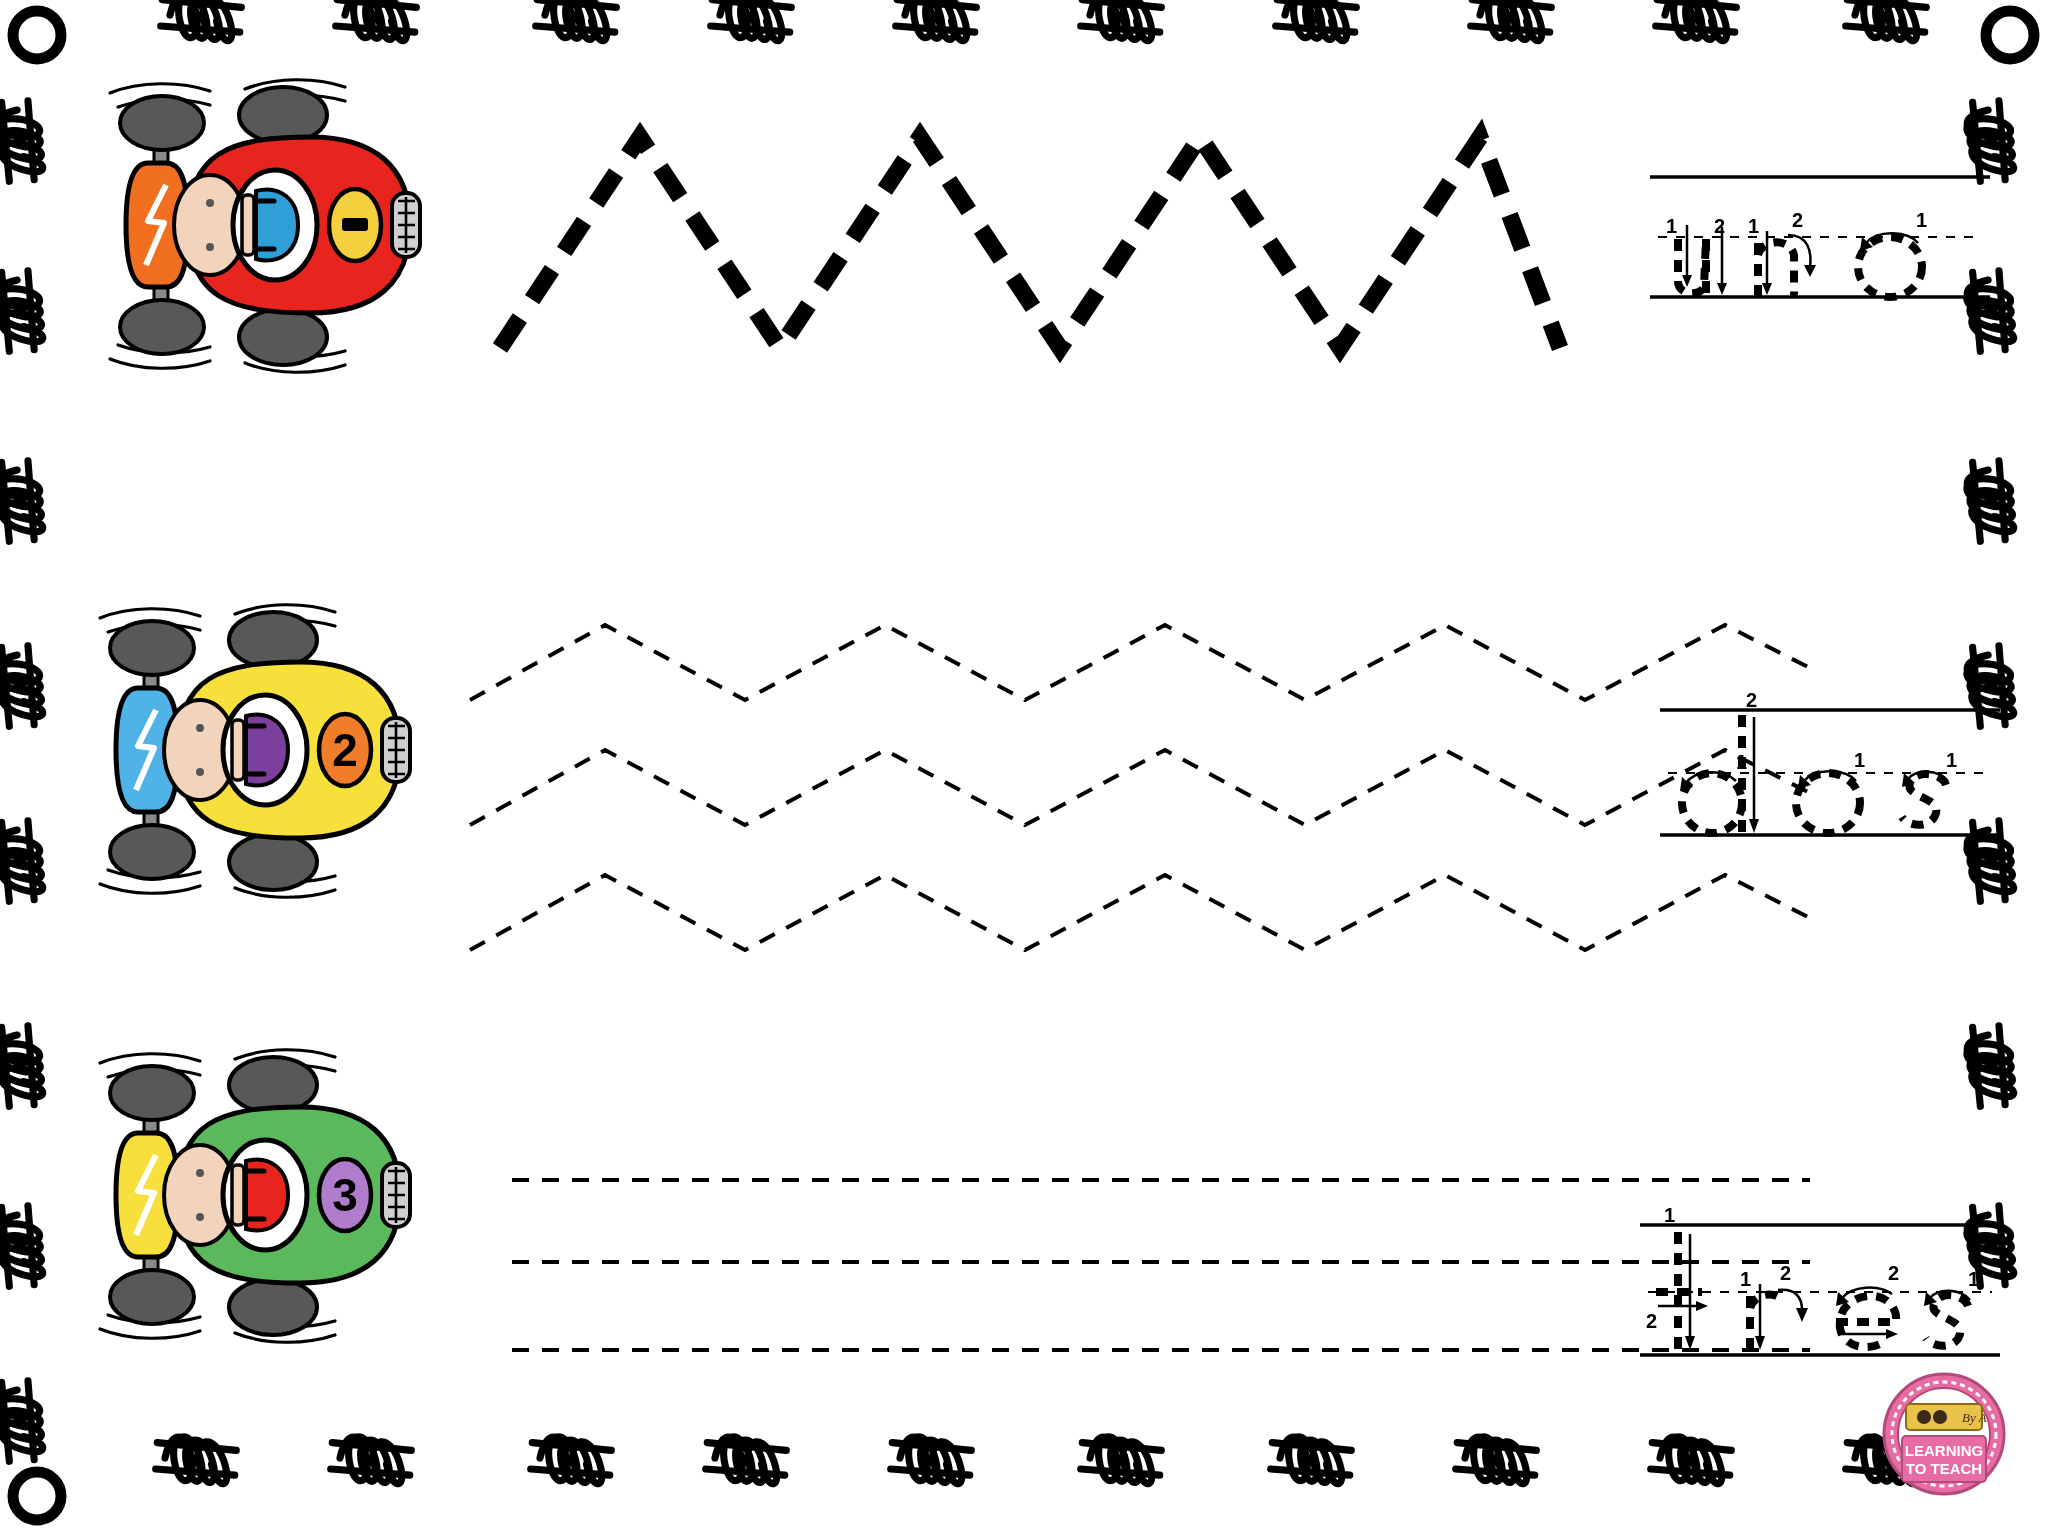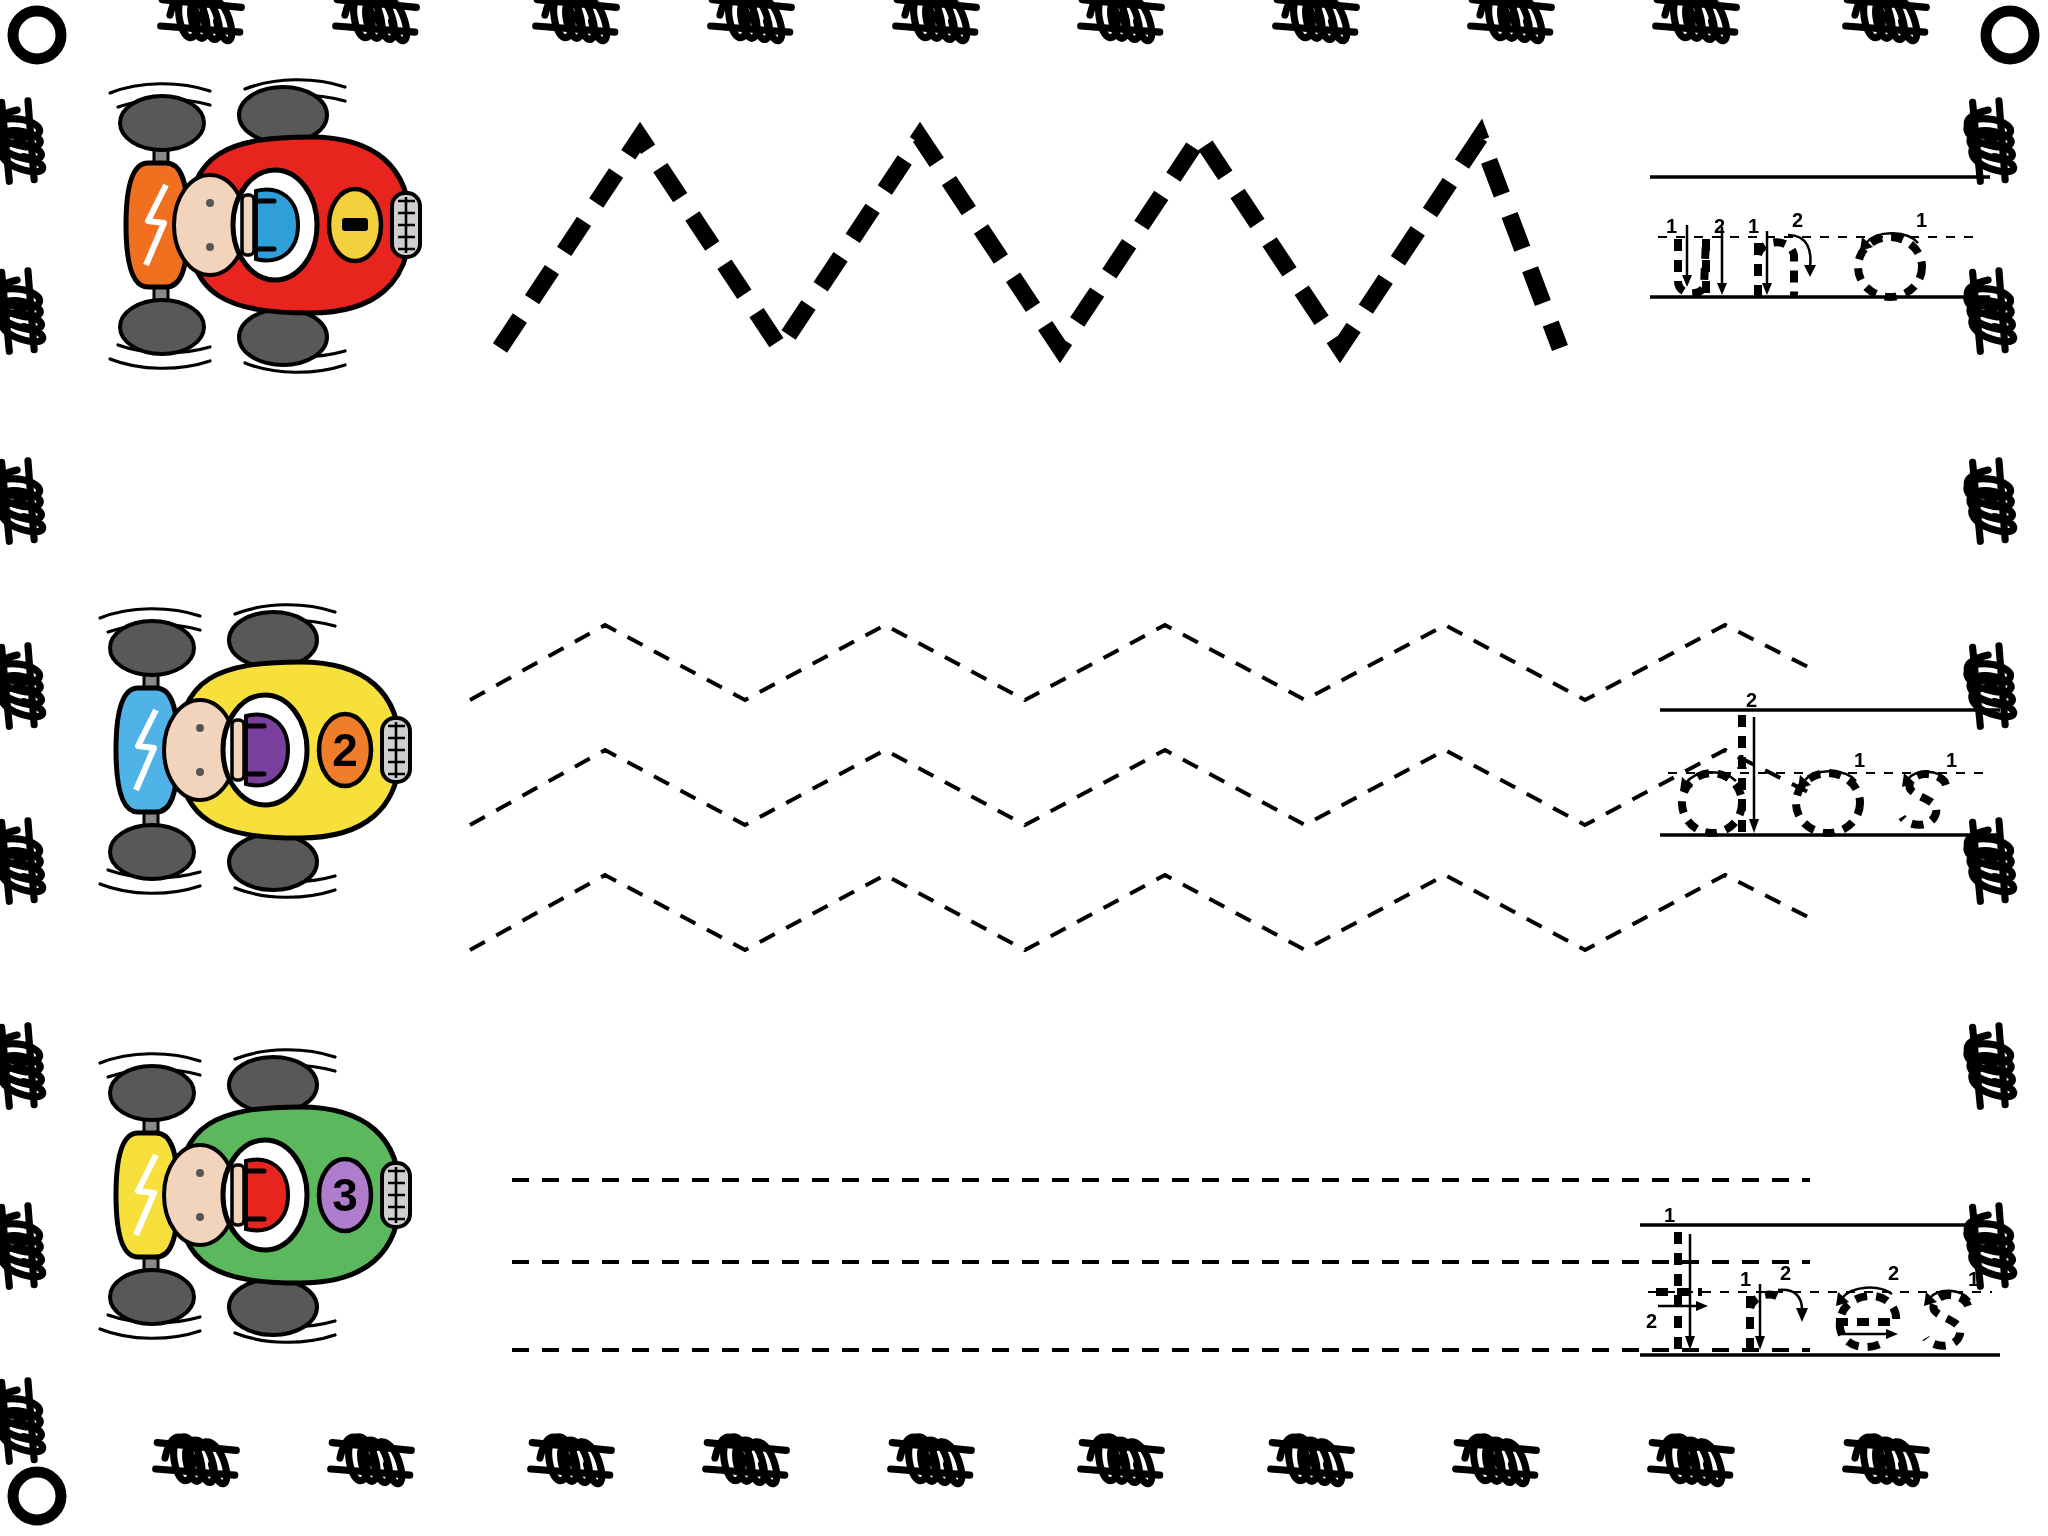--- a/index.html
+++ b/index.html
@@ -409,14 +409,28 @@
       <path d="M262,94 C248,84 222,86 212,98" fill="none" stroke="#000" stroke-width="2.5"></path>
       <path d="M208,92 L206,106 L219,102 Z" fill="#000"></path>
 
       <path d="M338,106 C334,94 310,90 304,104 C298,118 334,118 330,134 C326,150 302,148 296,138" fill="none" stroke="#000" stroke-width="8" stroke-dasharray="12 9"></path>
       <text x="338" y="86" font-family="Liberation Sans, sans-serif" font-size="20" font-weight="bold">1</text>
       <path d="M340,100 C330,88 308,88 300,98" fill="none" stroke="#000" stroke-width="2.5"></path>
       <path d="M296,92 L294,106 L307,102 Z" fill="#000"></path>
     </svg>
   </div>
 
+  <div class="logo">
+    <svg viewBox="0 0 128 128" width="128" height="128">
+      <circle cx="64" cy="64" r="60" fill="#e86ca4" stroke="#b34a7c" stroke-width="3"></circle>
+      <circle cx="64" cy="64" r="52" fill="none" stroke="#ffffff" stroke-width="3" stroke-dasharray="5 4"></circle>
+      <circle cx="64" cy="64" r="46" fill="#ffffff" stroke="#b34a7c" stroke-width="2"></circle>
+      <rect x="26" y="34" width="76" height="26" rx="4" fill="#e8c24a" stroke="#8a6b16" stroke-width="2"></rect>
+      <circle cx="44" cy="47" r="7" fill="#3b2a1a"></circle>
+      <circle cx="60" cy="47" r="7" fill="#3b2a1a"></circle>
+      <text x="82" y="52" font-family="Liberation Serif, serif" font-size="13" font-style="italic" fill="#3b2a1a">By A</text>
+      <rect x="22" y="66" width="84" height="46" rx="4" fill="#e86ca4" stroke="#b34a7c" stroke-width="2"></rect>
+      <text x="64" y="86" text-anchor="middle" class="logo-text" font-size="15">LEARNING</text>
+      <text x="64" y="104" text-anchor="middle" class="logo-text" font-size="15">TO TEACH</text>
+    </svg>
+  </div>
 
 </div>
 
 </body></html>

